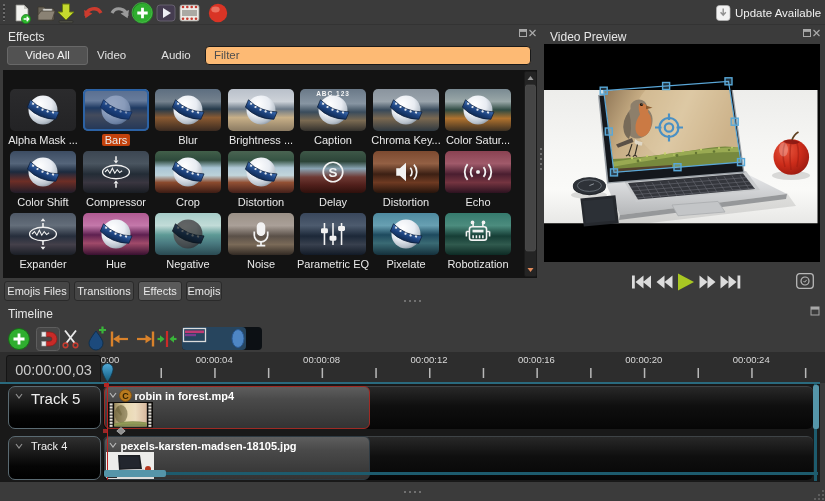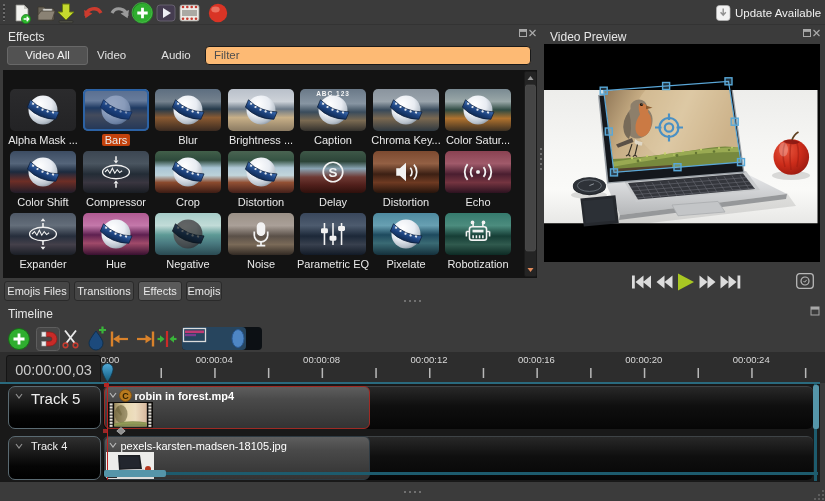--- a/index.html
+++ b/index.html
@@ -592,21 +592,21 @@
       <ellipse cx="13" cy="12" rx="6.5" ry="9" fill="#5e5632" opacity="0.55"></ellipse>
       <path d="M10,4 l4,8 -1,2 -5,-6 z" fill="#6a6038" opacity="0.5"></path>
       <path d="M6.2,24.5 L38.8,24.5 L38.8,20.5 Q22,17.5 6.2,21.5 Z" fill="#7c8648" opacity="0.9"></path>
       <path d="M6.2,22 Q20,18.5 38.8,21 L38.8,22.5 Q20,20.5 6.2,24 Z" fill="#9aa45c" opacity="0.6"></path>
     </svg>
   </div>
 <div class="abs" style="left:103.5px;top:436px;width:266.5px;height:43.5px;background:linear-gradient(#5e5e5e,#4a4a4a 30%,#333 100%);border:1.5px solid #2e3a42;border-radius:6px;overflow:hidden">
     <svg class="abs" style="left:4px;top:5px" width="8" height="6" viewBox="0 0 8 6">
       <path d="M1,1 L4,5 L7,1" fill="none" stroke="#b8b8b8" stroke-width="1.2"></path>
     </svg>
-    <div class="abs" style="left:16px;top:3px;font-size:11px;font-weight:normal;color:#fff">pexels-karsten-madsen-18105.jpg</div>
+    <div class="abs" style="left:16px;top:3px;font-size:11px;font-weight:bold;color:#fff">pexels-karsten-madsen-18105.jpg</div>
     <svg class="abs" style="left:1px;top:15px" width="48" height="27" viewBox="0 0 48 27">
       <rect width="48" height="27" fill="#ececea"></rect>
       <rect x="0" y="20" width="48" height="7" fill="#dedddb"></rect>
       <polygon points="12,3 34,3 36,17 13,18" fill="#1b1e23"></polygon>
       <polygon points="13.5,4.5 32.5,4.5 34.2,15.5 14.5,16.3" fill="#22262e"></polygon>
       <polygon points="10,18 38,17 41,21 11,22" fill="#c9cbcd"></polygon>
       <circle cx="42" cy="17" r="3" fill="#b5371f"></circle>
       <rect x="2" y="21" width="9" height="5" fill="#2a2c30"></rect>
     </svg>
   </div>

